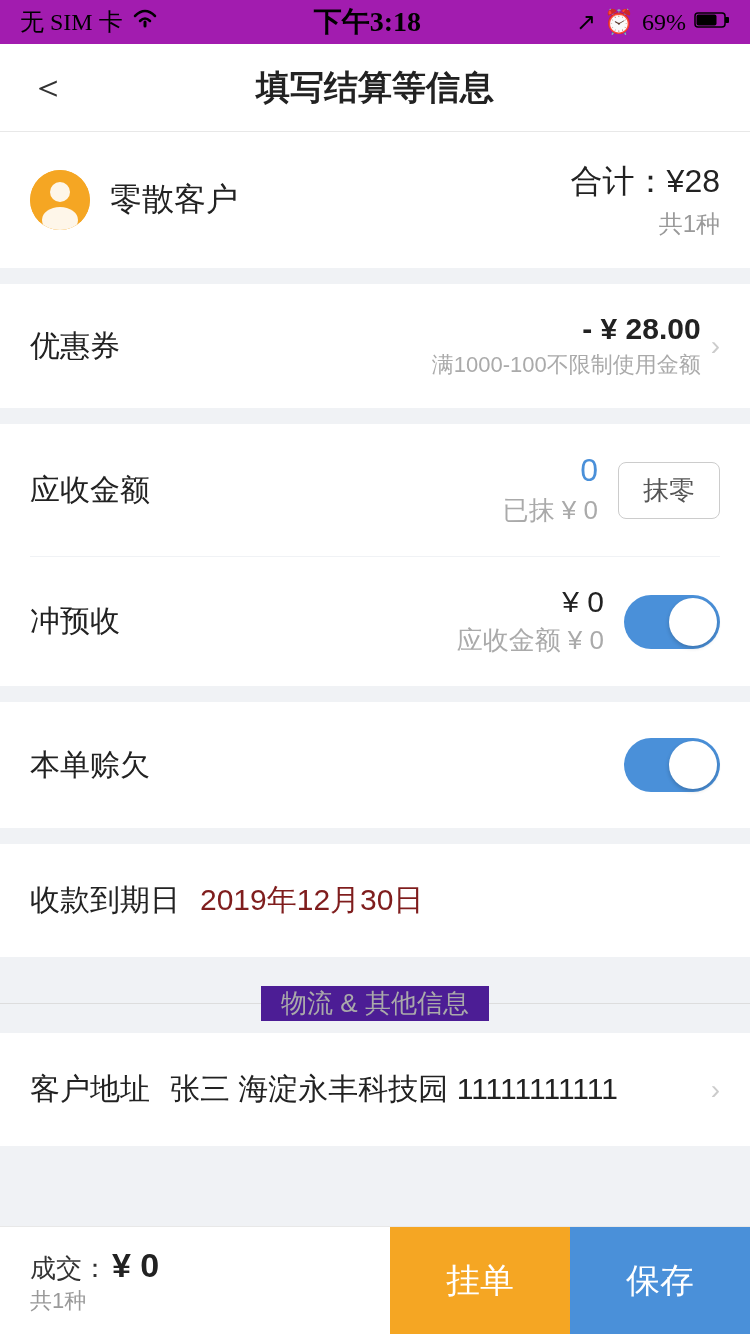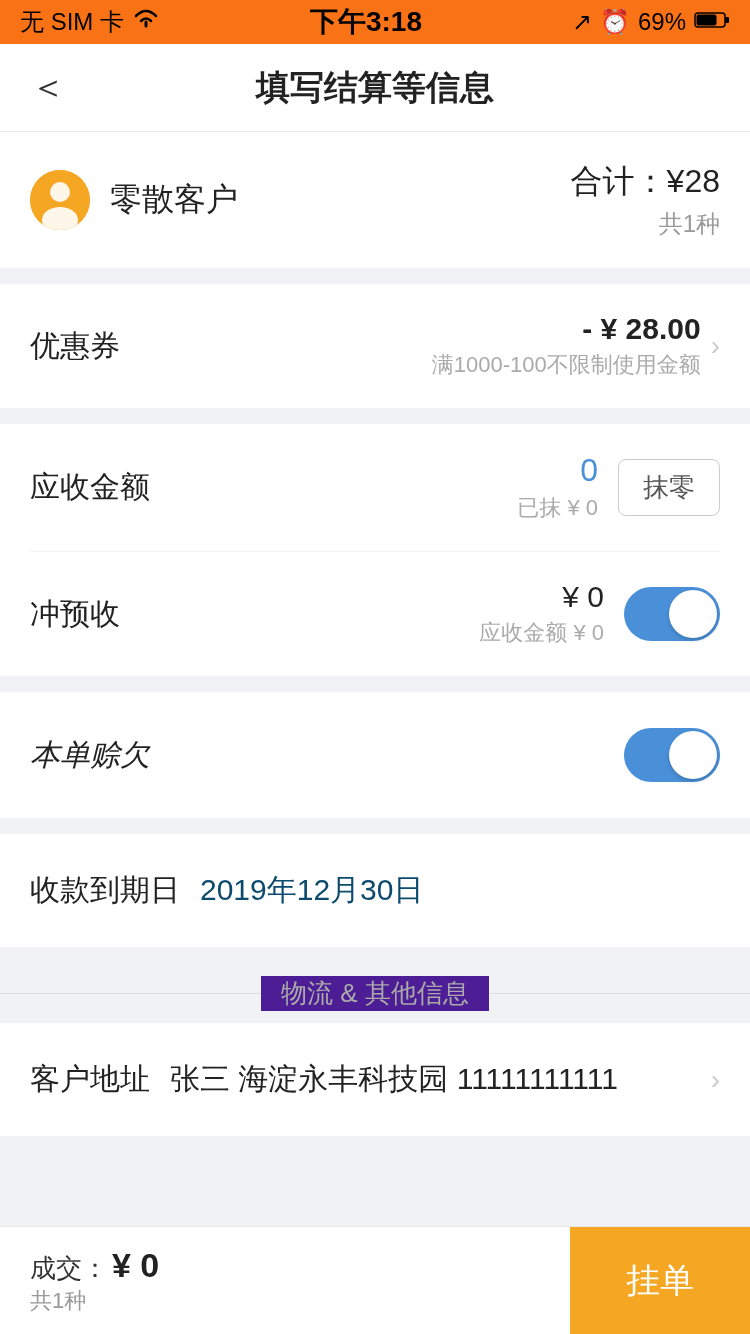--- a/index.html
+++ b/index.html
@@ -11,27 +11,28 @@
       background: #f0f2f5;
       font-size: 28px;
       color: #333;
       position: relative;
     }
 
     
     .status-bar {
       width: 750px;
       height: 44px;
-      background: #f97316;
+      background: #a21caf;
       display: flex;
       align-items: center;
       justify-content: space-between;
       padding: 0 20px;
       font-size: 24px;
       color: #000;
+      font-family: Liberation Serif, serif;
     }
     .status-left { display: flex; align-items: center; gap: 8px; }
     .status-center { font-weight: 600; font-size: 28px; }
     .status-right { display: flex; align-items: center; gap: 8px; font-size: 24px; }
 
     
     .nav-bar {
       width: 750px;
       height: 88px;
       background: #fff;
@@ -165,21 +166,21 @@
     }
     .amount-block {
       text-align: right;
     }
     .amount-value {
       font-size: 32px;
       color: #4a90d9;
       font-weight: 500;
     }
     .amount-sub {
-      font-size: 22px;
+      font-size: 26px;
       color: #aaa;
       margin-top: 4px;
     }
     .round-btn {
       border: 1px solid #ccc;
       border-radius: 8px;
       padding: 10px 24px;
       font-size: 26px;
       color: #555;
       background: #fff;
@@ -214,39 +215,38 @@
     }
     .debit-row {
       display: flex;
       align-items: center;
       justify-content: space-between;
       padding: 36px 0;
     }
     .debit-label {
       font-size: 30px;
       color: #222;
-      font-style: italic;
     }
 
     
     .date-row {
       background: #fff;
       padding: 36px 30px;
       display: flex;
       align-items: center;
       gap: 20px;
       margin-bottom: 16px;
     }
     .date-label {
       font-size: 30px;
       color: #222;
     }
     .date-value {
       font-size: 30px;
-      color: #0c4a6e;
+      color: #7f1d1d;
     }
 
     
     .divider-section {
       background: #f0f2f5;
       height: 60px;
       display: flex;
       align-items: center;
       justify-content: center;
       position: relative;
@@ -458,13 +458,14 @@
 
 <div class="bottom-bar">
   <div class="bottom-info">
     <div style="display:flex;align-items:baseline;gap:4px;">
       <span style="font-size:26px;color:#333;">成交：</span>
       <span class="bottom-amount">¥ 0</span>
     </div>
     <div class="bottom-count">共1种</div>
   </div>
   <div class="bottom-btn btn-pending">挂单</div>
+  <div class="bottom-btn btn-save">保存</div>
 </div>
 
 </body></html>

